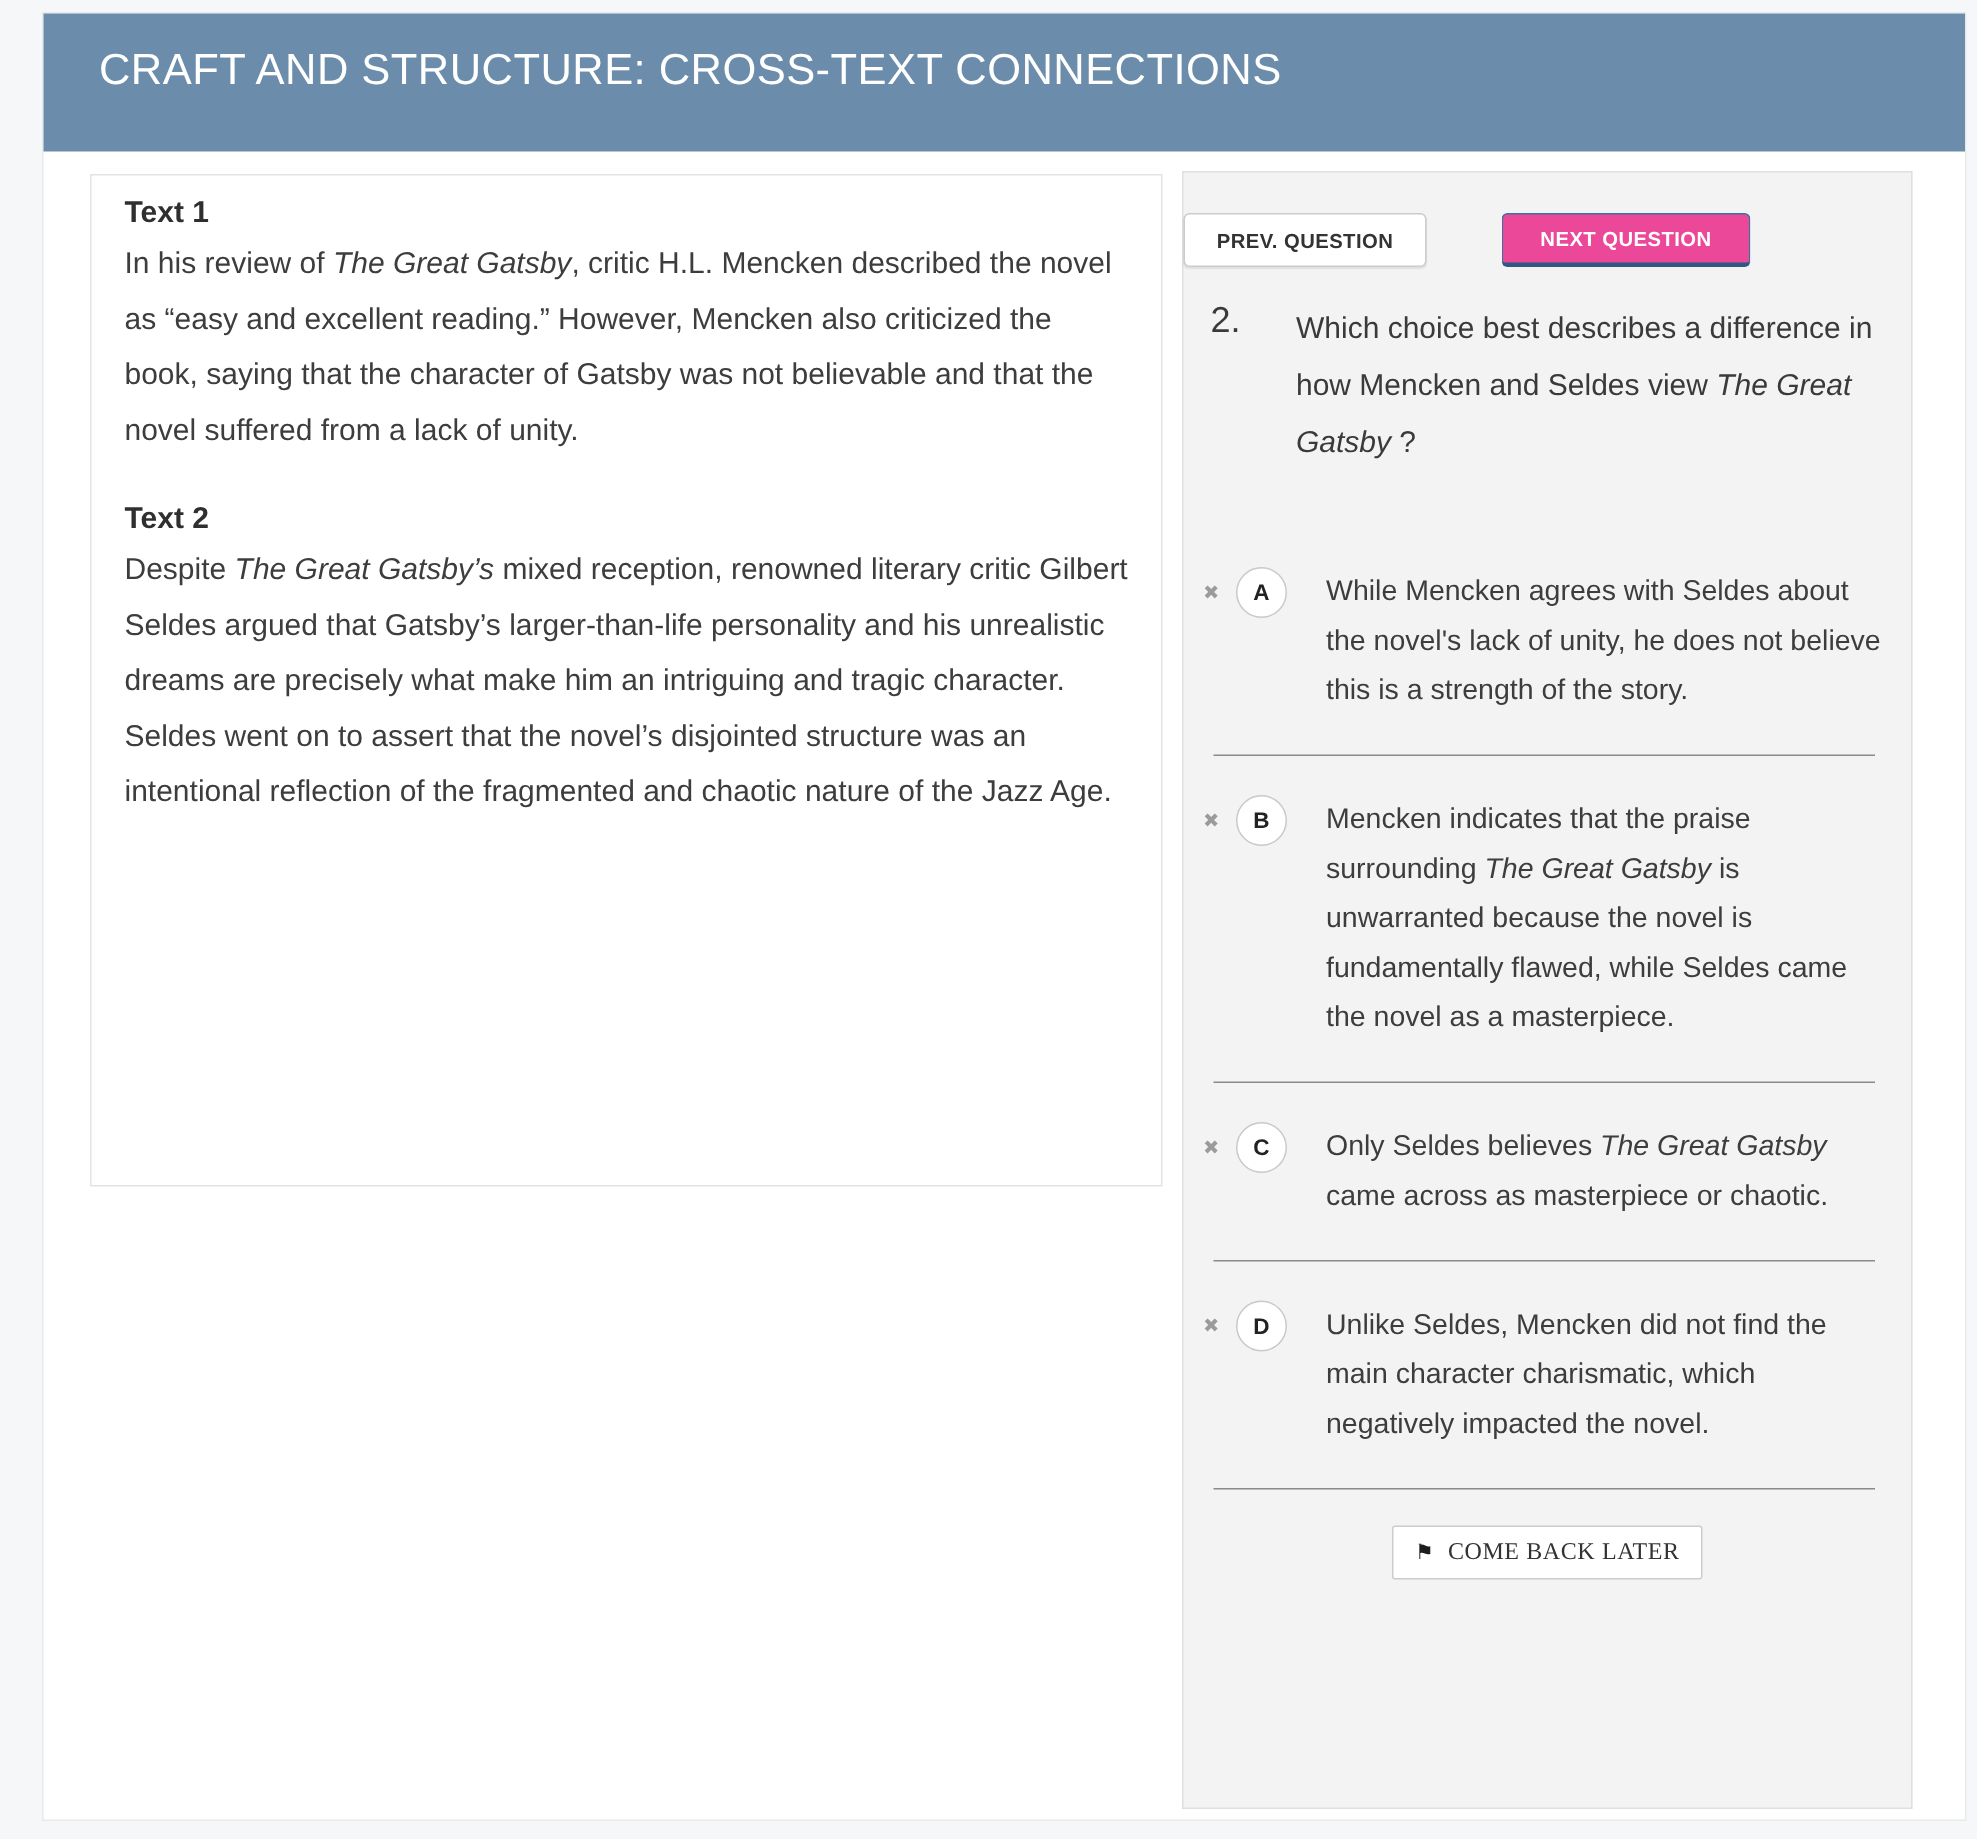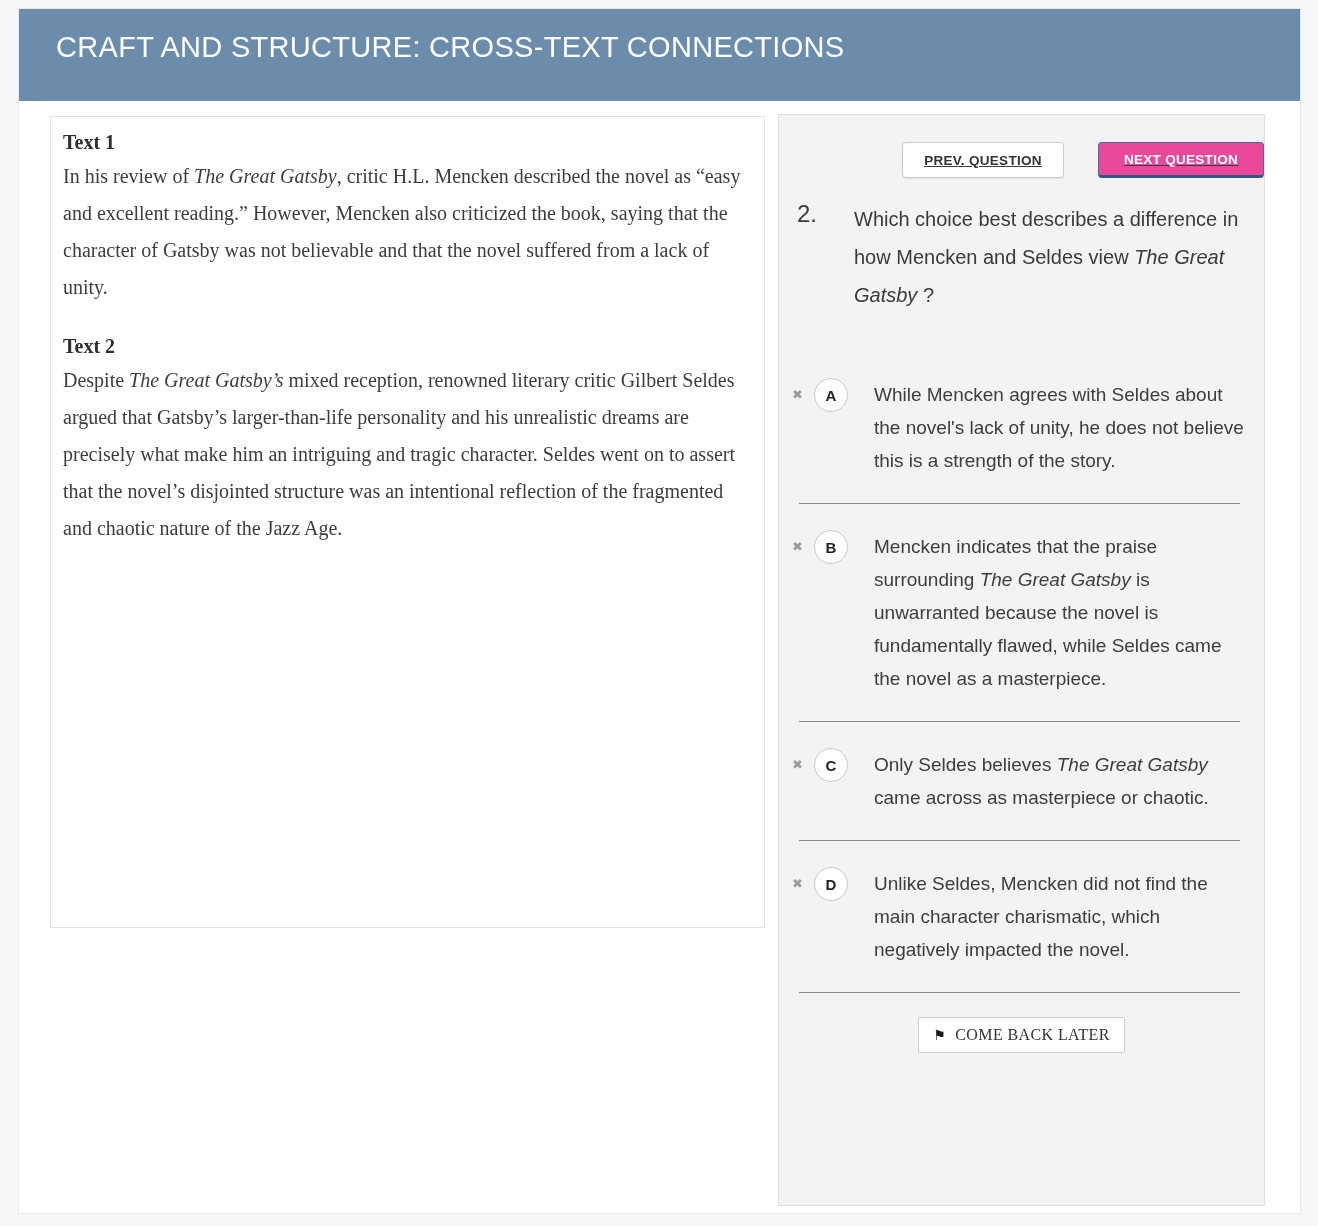--- a/index.html
+++ b/index.html
@@ -6,45 +6,44 @@
   html, body { width: 1318px; height: 1226px; }
   body {
     background: #f6f7f8;
     font-family: "Liberation Sans", "DejaVu Sans", sans-serif;
     color: #3d3d3d;
     position: relative;
     overflow: hidden;
   }
   .card {
     position: absolute;
-    left: 18px; top: 8px;
+    left: 28px; top: 8px;
     width: 1283px; height: 1206px;
     background: #ffffff;
     border: 1px solid #e7e9ea;
   }
   .header-bar {
     width: 100%; height: 92px;
     background: #6b8dab;
     padding: 22px 0 0 37px;
   }
   .header-bar h1 {
     color: #ffffff;
     font-size: 29px;
     font-weight: 400;
     letter-spacing: 0.3px;
   }
   
   .passage-panel {
     position: absolute;
     left: 31px; top: 107px;
-    width: 715px; height: 812px;
+    width: 715px; height: 675px;
     background: #ffffff;
     border: 1px solid #e3e3e3;
-    padding: 14px 12px;
-    font-family: Liberation Serif, serif;
+    padding: 14px 22px;
   }
   .passage h3 {
     font-size: 20px;
     font-weight: 700;
     color: #2f2f2f;
     margin: 0 0 4px 0;
   }
   .passage p {
     font-size: 20px;
     line-height: 37px;
@@ -56,23 +55,22 @@
   .question-panel {
     position: absolute;
     left: 759px; top: 105px;
     width: 487px; height: 1092px;
     background: #f3f3f4;
     border: 1px solid #e0e0e0;
   }
   .nav-row {
     margin-top: 27px;
     display: flex;
-    justify-content: flex-end;
-    gap: 34px;
-    text-decoration: underline;
+    justify-content: flex-start;
+    gap: 50px;
   }
   .btn {
     height: 36px;
     border-radius: 4px;
     font-family: "Liberation Sans", sans-serif;
     font-weight: 700;
     font-size: 13.5px;
     letter-spacing: 0.3px;
     cursor: pointer;
     display: inline-flex;

